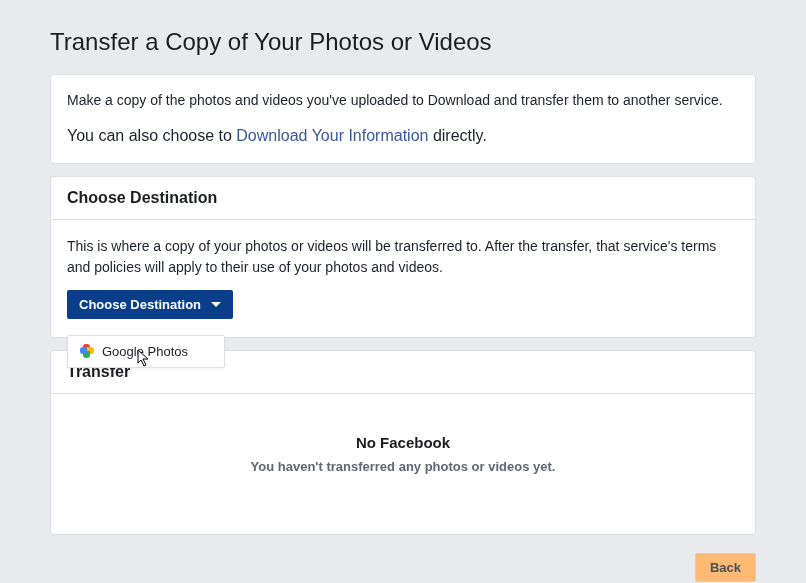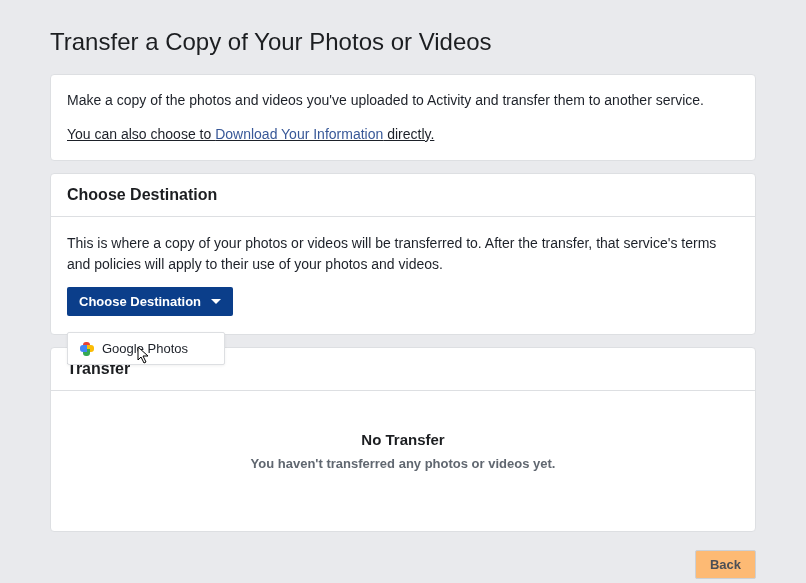--- a/index.html
+++ b/index.html
@@ -27,24 +27,23 @@
       margin-bottom: 12px;
     }
     .intro-card { padding: 16px; }
     .intro-text {
       font-size: 14px;
       line-height: 1.4;
       color: #1d2129;
       margin-bottom: 14px;
     }
     .intro-text2 {
-      font-size: 14px;
+      font-size: 16px;
       line-height: 1.4;
       color: #1d2129;
-      text-decoration: underline;
     }
     a.link {
       color: #385898;
       text-decoration: none;
       cursor: pointer;
     }
     .section-header {
       padding: 12px 16px;
       border-bottom: 1px solid #dddfe2;
       font-weight: bold;
@@ -156,21 +155,21 @@
       cursor: pointer;
     }
   </style>
 </head>
 <body>
 
 <div class="page">
   <h1>Transfer a Copy of Your Photos or Videos</h1>
 
   <div class="card intro-card">
-    <p class="intro-text">Make a copy of the photos and videos you've uploaded to Activity and transfer them to another service.</p>
+    <p class="intro-text">Make a copy of the photos and videos you've uploaded to Download and transfer them to another service.</p>
     <p class="intro-text2">
       <span>You can also choose to </span><a class="link">Download Your Information</a><span> directly.</span>
     </p>
   </div>
 
   <div class="card dest-card">
     <div class="section-header">Choose Destination</div>
     <div class="section-body" style="position:relative; padding-bottom:18px;">
       <div>This is where a copy of your photos or videos will be transferred to. After the transfer, that service's terms and policies will apply to their use of your photos and videos.</div>
       <button class="choose-btn">
@@ -190,21 +189,21 @@
         <svg class="cursor" width="18" height="22" viewBox="0 0 18 22">
           <path d="M4 1 L4 14 L7 11 L10 17 L12 16 L9 10 L14 10 Z" fill="#fff" stroke="#000" stroke-width="1"></path>
         </svg>
       </div>
     </div>
   </div>
 
   <div class="card">
     <div class="section-header">Transfer</div>
     <div class="activity-body">
-      <div class="no-activity">No Transfer</div>
+      <div class="no-activity">No Facebook</div>
       <div class="no-activity-sub">You haven't transferred any photos or videos yet.</div>
     </div>
   </div>
 </div>
 
 <div class="footer">
   <button class="back-btn">Back</button>
 </div>
 
 </body></html>

